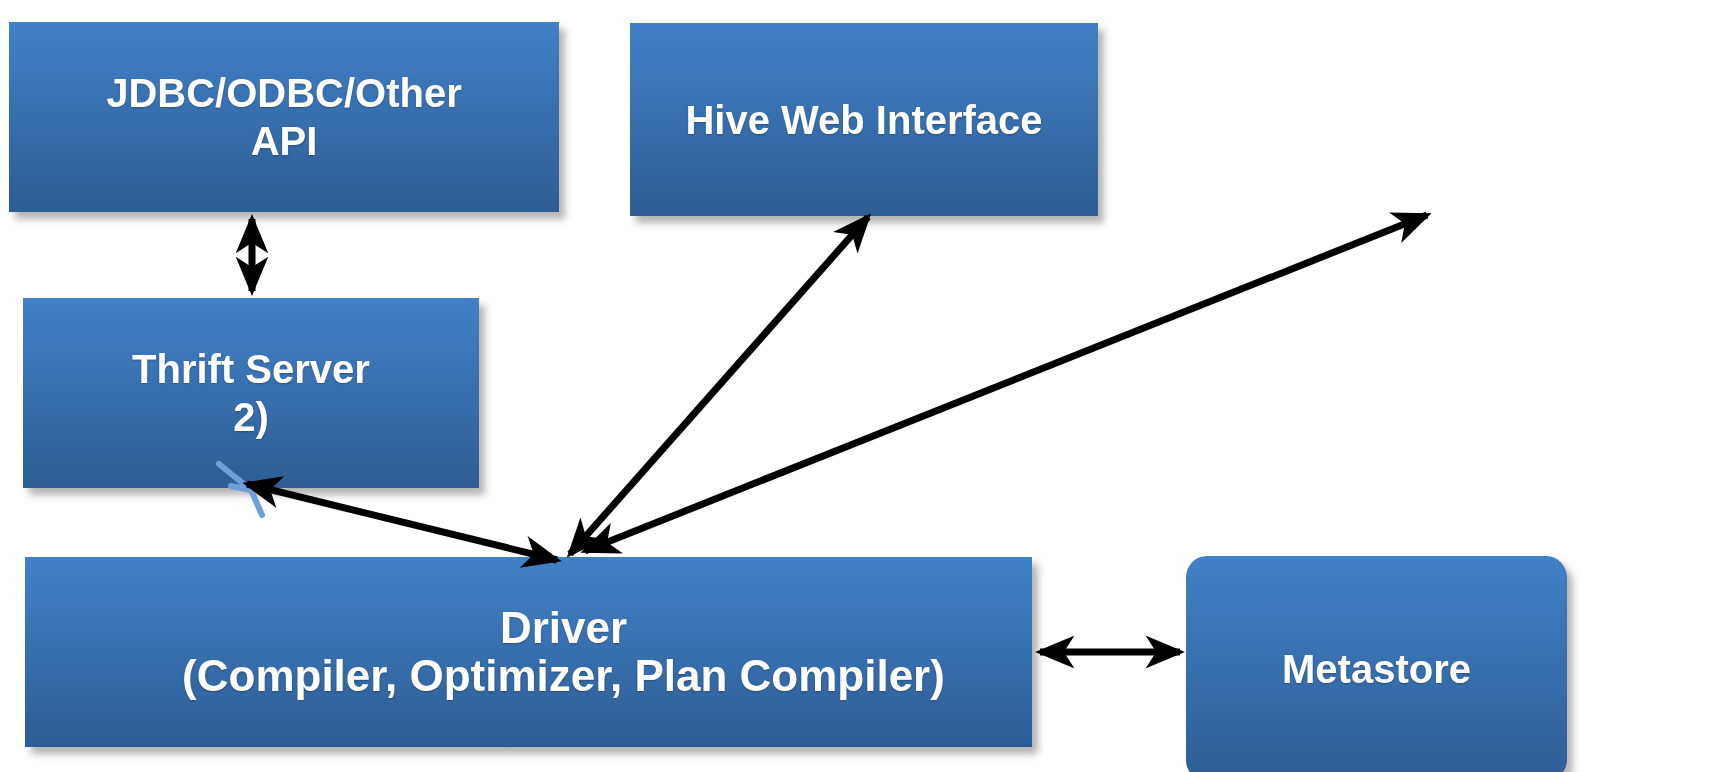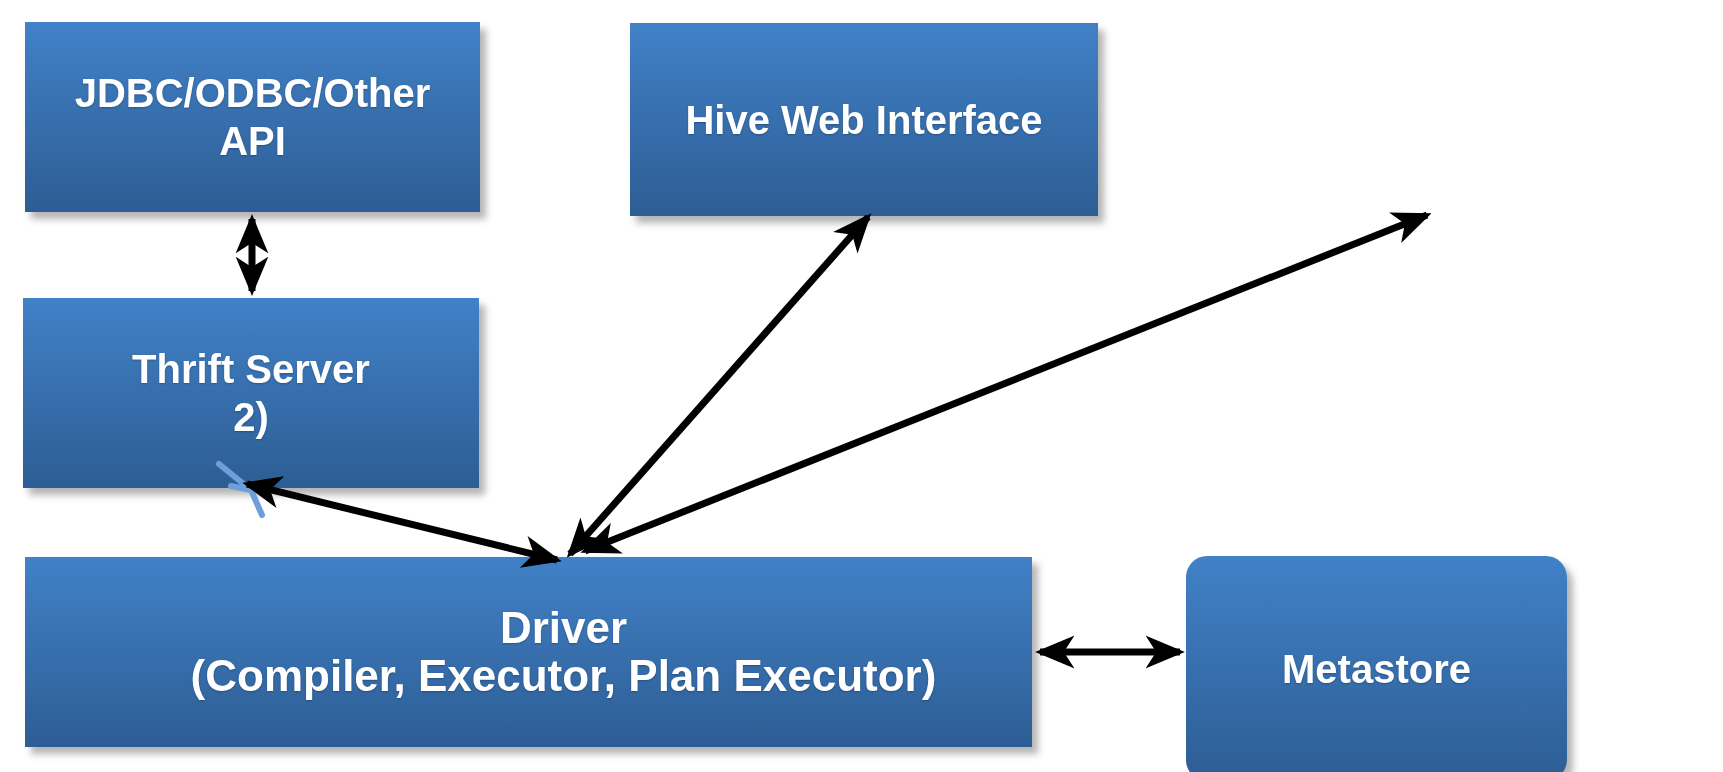--- a/index.html
+++ b/index.html
@@ -34,21 +34,21 @@
     box-shadow: 6px 7px 7px rgba(90, 90, 90, 0.45);
     color: var(--box-text, #ffffff);
     font-weight: 700;
     font-size: 40px;
     line-height: 48px;
     text-align: center;
     text-shadow: 0 1px 2px rgba(0, 0, 0, 0.25);
     z-index: 1;
   }
   .box .line { white-space: nowrap; }
-  .box-jdbc      { left: 25px;   top: 22px;  width: 455px;  height: 190px; }
+  .box-jdbc      { left: 9px;   top: 22px;  width: 550px;  height: 190px; }
   .box-web       { left: 630px;  top: 23px;  width: 468px;  height: 193px; }
   .box-cmd       { left: 1198px; top: 23px;  width: 414px;  height: 193px; }
   .box-thrift    { left: 23px;   top: 298px; width: 456px;  height: 190px; }
   .box-driver    { left: 25px;   top: 557px; width: 1007px; height: 190px; font-size: 44px; }
   .box-driver .label-block { transform: translateX(35px); }
   .box-metastore { left: 1186px; top: 556px; width: 381px;  height: 225px; border-radius: 21px; }
   .label-block {
     display: flex;
     flex-direction: column;
     align-items: center;
@@ -97,21 +97,21 @@
   <div class="box box-thrift">
     <div class="label-block">
       <div class="line">Thrift Server</div>
       <div class="line">2)</div>
     </div>
   </div>
 
   <div class="box box-driver">
     <div class="label-block">
       <div class="line">Driver</div>
-      <div class="line">(Compiler, Executor, Plan Executor)</div>
+      <div class="line">(Compiler, Optimizer, Plan Compiler)</div>
     </div>
   </div>
 
   <div class="box box-metastore">
     <div class="label-block">
       <div class="line">Metastore</div>
     </div>
   </div>
 
 </div>

